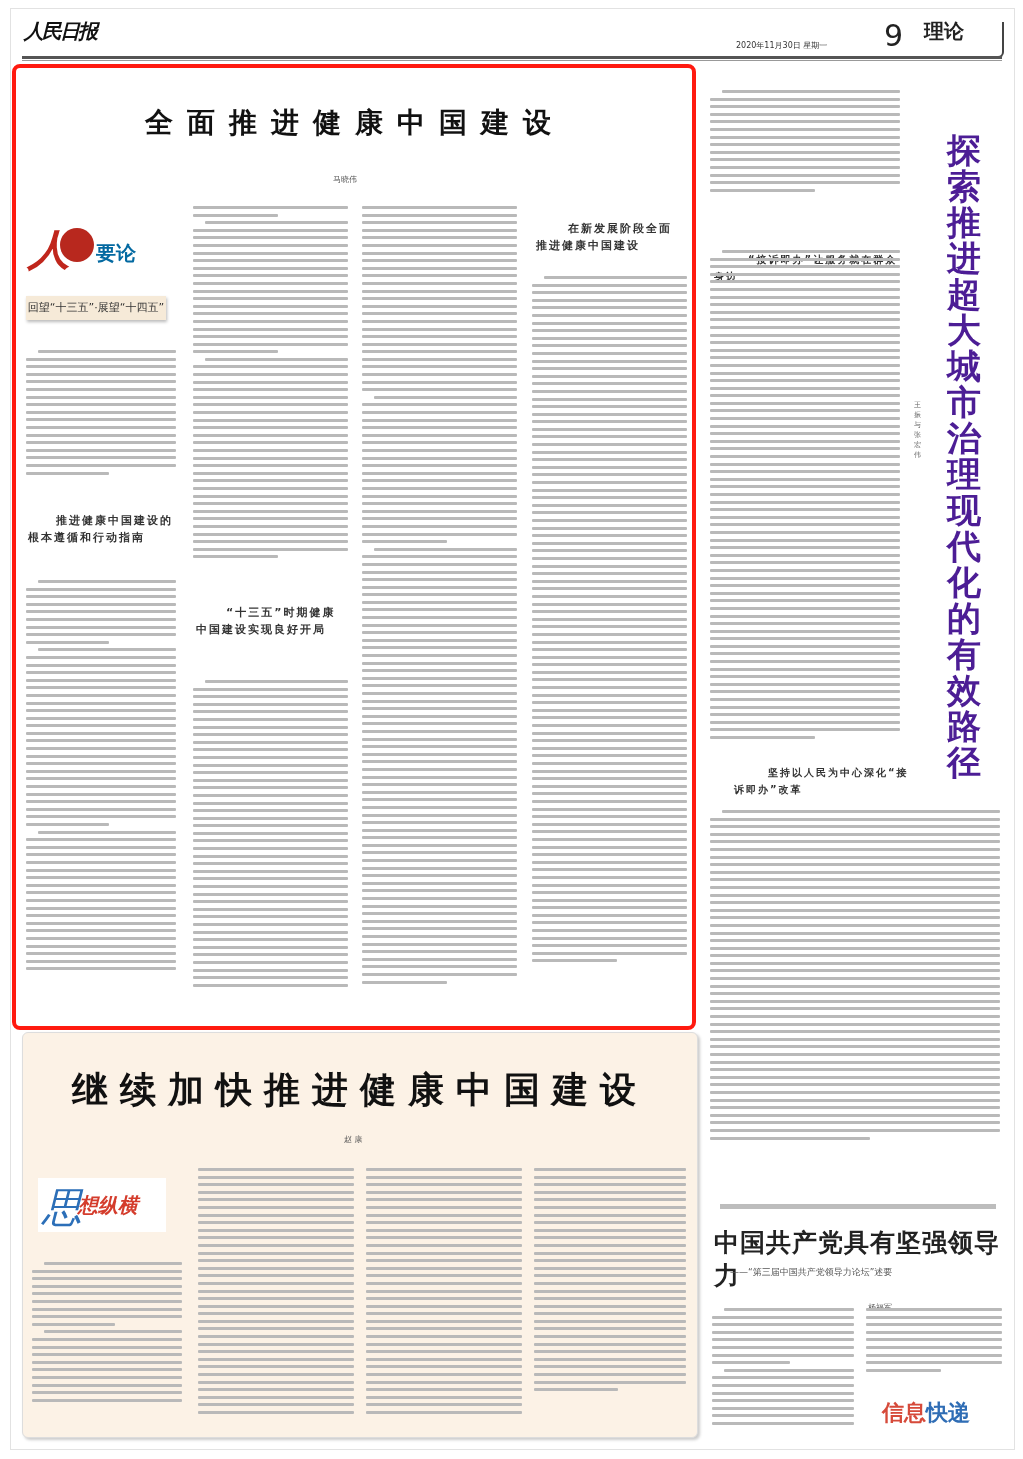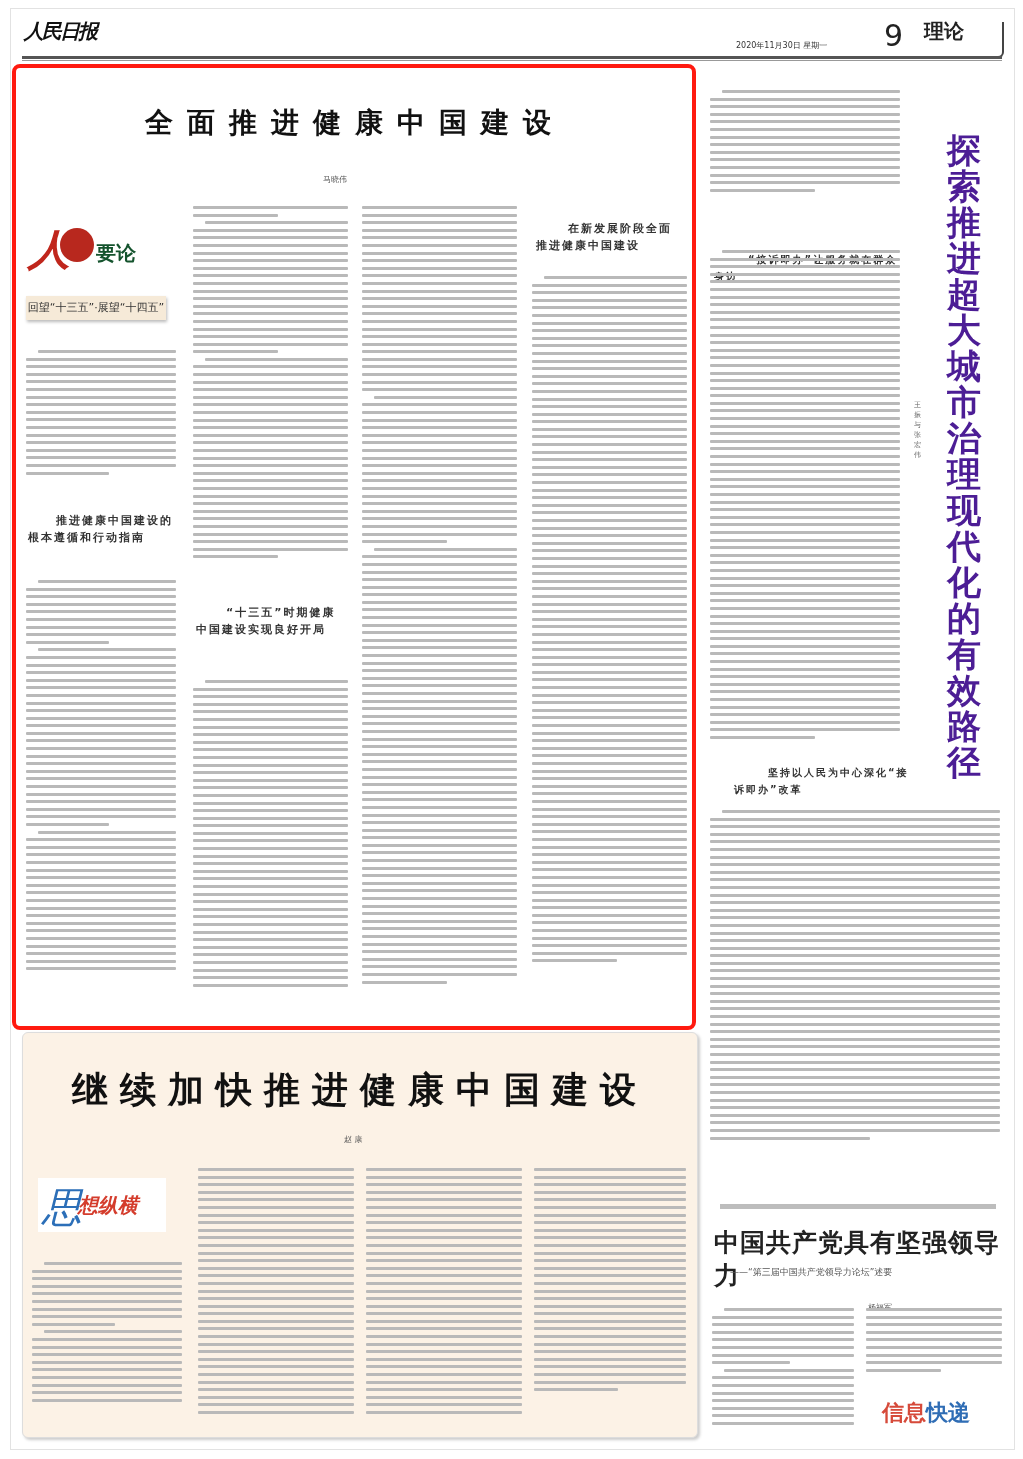--- a/index.html
+++ b/index.html
@@ -12,21 +12,21 @@
   .date{left:736px;top:40px;font-size:8px;color:#333;}
   .pageno{left:884px;top:18px;font-size:30px;color:#222;}
   .section{left:924px;top:18px;font-size:20px;font-family:"DejaVu Sans",sans-serif;font-weight:bold;color:#222;}
   .sec-bracket{left:994px;top:22px;width:8px;height:34px;border-right:2px solid #444;border-bottom:2px solid #444;border-bottom-right-radius:6px;}
   .highlight{left:12px;top:64px;width:676px;height:958px;border:4px solid #ff1a10;border-radius:8px;}
   .title1{left:80px;top:104px;width:550px;font-size:28px;font-weight:bold;letter-spacing:14px;text-align:center;}
   .byline{font-size:8px;color:#555;}
   .logo-renping{left:28px;top:222px;width:140px;height:54px;}
   .renping-char{left:0;top:0;font-family:"DejaVu Serif",serif;font-style:italic;font-size:42px;color:#c0261c;font-weight:bold;}
   .renping-circle{left:32px;top:6px;width:34px;height:34px;border-radius:50%;background:#b8281e;}
-  .renping-label{left:68px;top:18px;font-size:20px;color:#14532d;font-weight:bold;}
+  .renping-label{left:68px;top:18px;font-size:20px;color:#0369a1;font-weight:bold;}
   .tag-box{left:26px;top:296px;width:140px;height:24px;background:#f6ead8;box-shadow:1px 2px 3px #bbb;font-size:11px;line-height:24px;text-align:center;color:#333;}
   .col{position:absolute;}
   .line{height:3px;background:#b9b9b9;margin-bottom:4.6px;border-radius:1px;}
   .line.indent{margin-left:12px;}
   .line.short{width:55%;}
   .subhead{font-size:11px;font-weight:bold;line-height:17px;color:#333;letter-spacing:2px;}
   .vtitle{left:944px;top:132px;width:40px;font-family:"DejaVu Serif",serif;font-size:34px;font-weight:bold;line-height:36px;text-align:center;color:#4c1d95;}
   .vbyline{left:914px;top:400px;width:10px;font-size:7px;color:#666;line-height:10px;font-family:Liberation Mono, monospace;}
   .box2{left:22px;top:1032px;width:674px;height:404px;background:#fcf2e6;border:1px solid #ddd;border-radius:6px;box-shadow:2px 2px 3px #ccc;}
   .title2{left:40px;top:1066px;width:640px;font-size:36px;font-weight:bold;letter-spacing:12px;text-align:center;}
@@ -46,21 +46,21 @@
 <div class="abs masthead-logo">人民日报</div>
 <div class="abs date">2020年11月30日 星期一</div>
 <div class="abs pageno">9</div>
 <div class="abs section">理论</div>
 <div class="abs sec-bracket"></div>
 <div class="abs masthead-rule"></div>
 <div class="abs masthead-rule2"></div>
 
 <div class="abs highlight"></div>
 <div class="abs title1">全面推进健康中国建设</div>
-<div class="abs byline" style="left:323px;top:174px;text-align:right;">马晓伟</div>
+<div class="abs byline" style="left:333px;top:174px;text-align:right;">马晓伟</div>
 
 <div class="abs logo-renping">
   <div class="abs renping-circle"></div>
   <div class="abs renping-char">人</div>
   <div class="abs renping-label">要论</div>
 </div>
 <div class="abs tag-box">回望“十三五”·展望“十四五”</div>
 
 <div class="col" style="left:26px;top:350px;width:150px;">
   <div class="line indent"></div>

